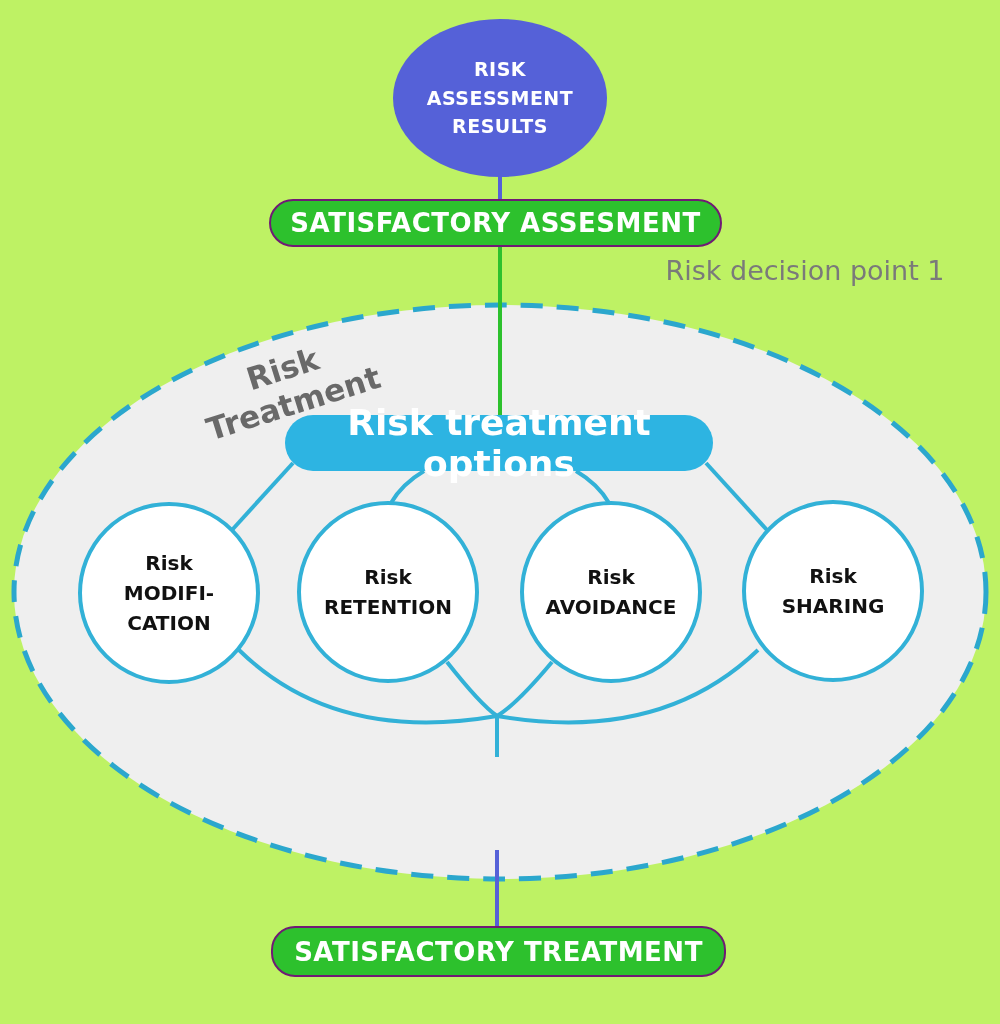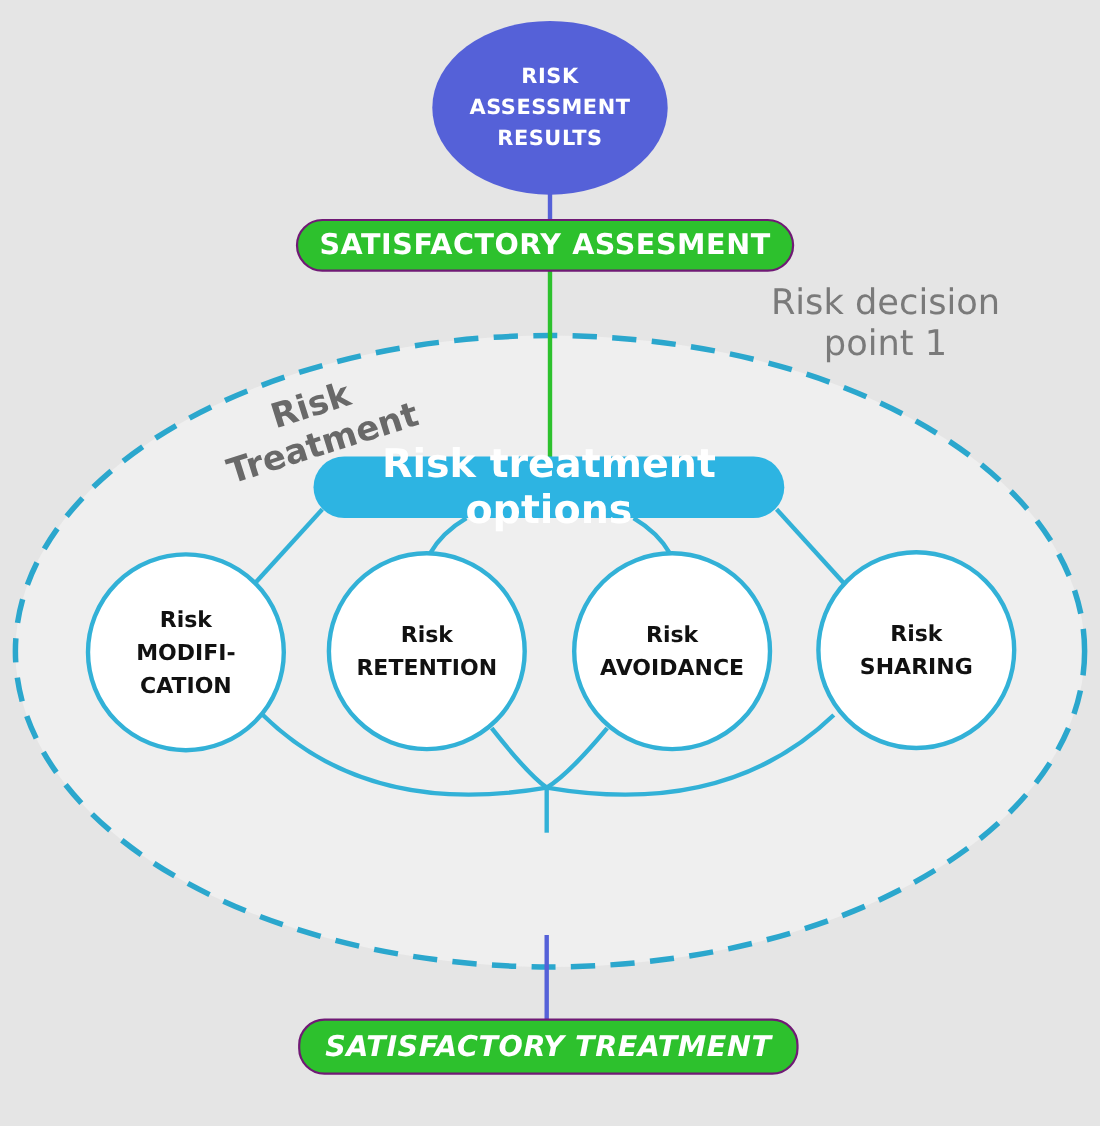--- a/index.html
+++ b/index.html
@@ -1,20 +1,20 @@
 <!DOCTYPE html>
 <html><head>
 <meta charset="utf-8">
 <style>
   html, body { margin: 0; padding: 0; background: #ffffff; }
   #canvas {
     position: relative;
     width: 1000px;
     height: 1024px;
-    background: #e5e5e5;
+    background: #bef264;
     font-family: "DejaVu Sans", "Liberation Sans", sans-serif;
     overflow: hidden;
   }
   #connector-layer {
     position: absolute;
     left: 0; top: 0;
     width: 1000px; height: 1024px;
     z-index: 0;
   }
   .node {
@@ -45,25 +45,25 @@
     background: #2dc12d;
     border: 2px solid #701a75;
     border-radius: 24px;
     color: #ffffff;
     font-weight: bold;
     font-size: 26px;
     letter-spacing: 0.5px;
     text-align: center;
   }
   #node-satisfactory-assesment { left: 269px; top: 199px; width: 453px; height: 48px; }
-  #node-satisfactory-treatment { left: 271px; top: 926px; width: 455px; height: 51px; font-style: italic; }
+  #node-satisfactory-treatment { left: 271px; top: 926px; width: 455px; height: 51px; }
   .decision-label {
     position: absolute;
     color: #7a7a7a;
-    font-size: 32px;
+    font-size: 27px;
     text-align: center;
     z-index: 1;
   }
   #label-risk-decision-1 { left: 655px; top: 255px; width: 300px; }
   #label-risk-decision-2 { left: 650px; top: 984px; width: 305px; }
   #label-risk-treatment {
     position: absolute;
     left: 158px; top: 350px; width: 260px;
     color: #696969;
     font-size: 31px;

